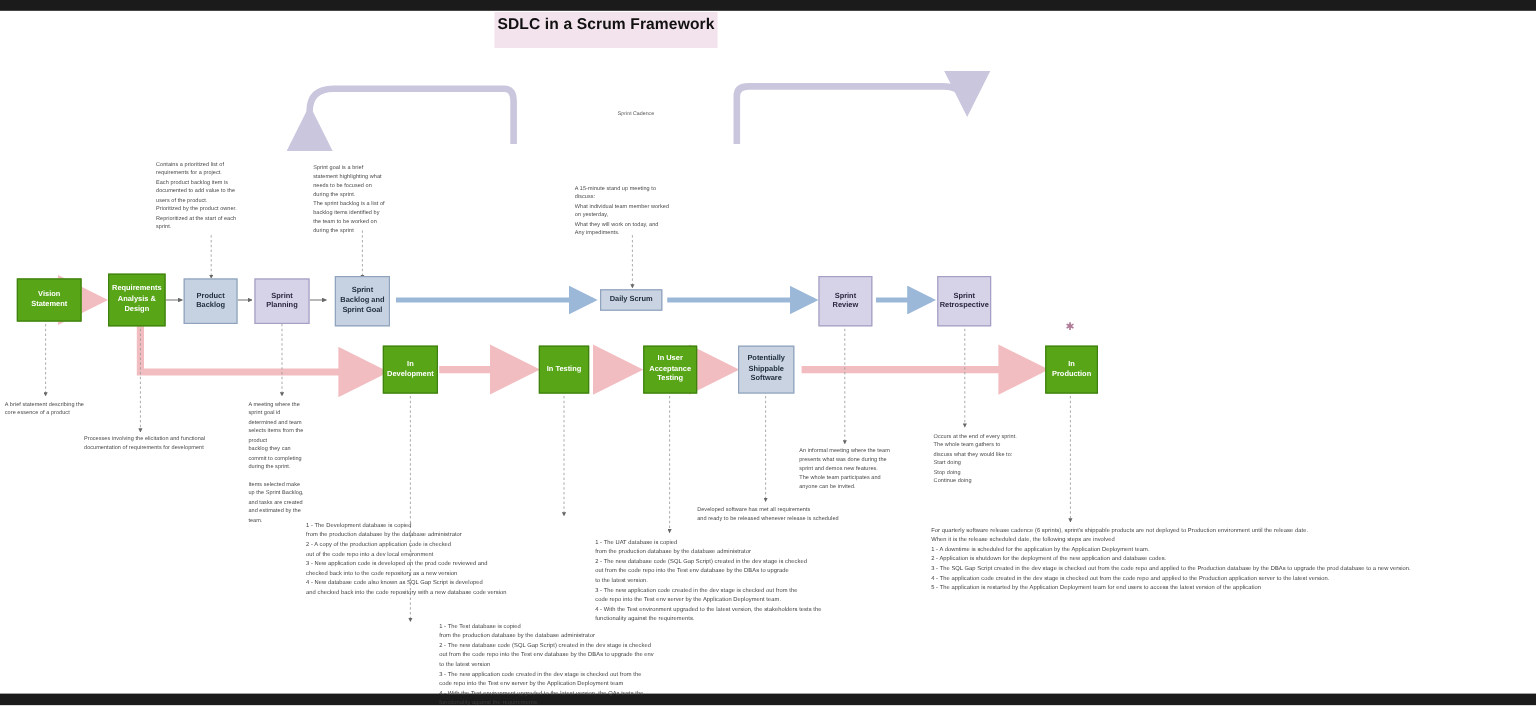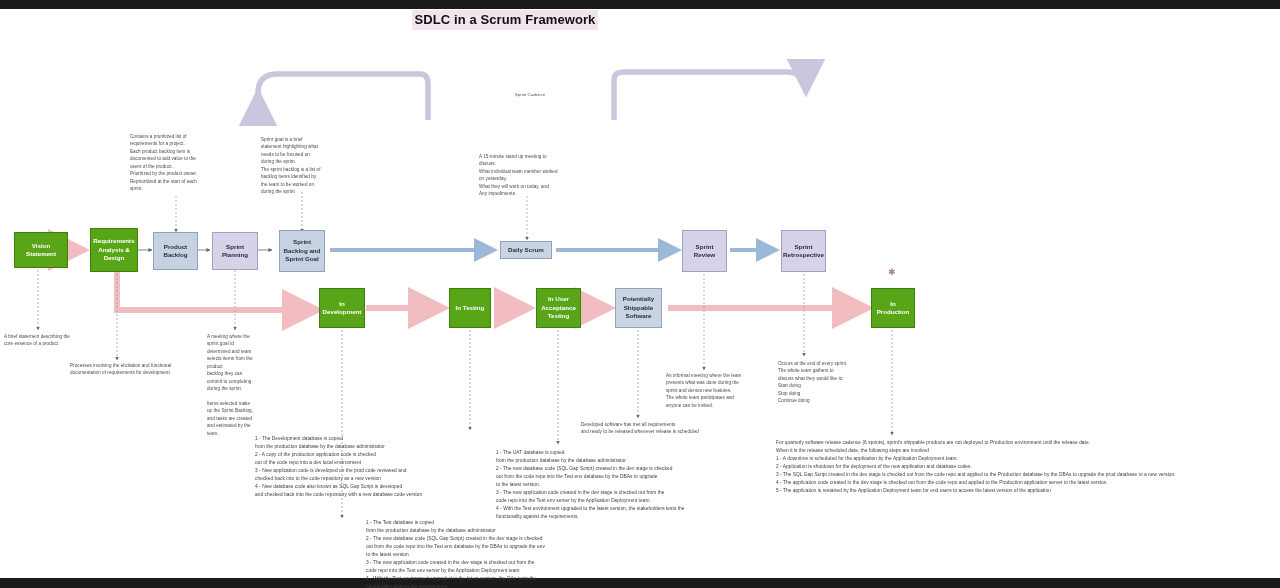--- a/index.html
+++ b/index.html
@@ -1,21 +1,21 @@
 <!DOCTYPE html>
 <html><head>
 <meta charset="utf-8">
 <style>
   html,body{margin:0;padding:0;background:#ffffff;}
   body{font-family:"Liberation Sans",sans-serif;}
   #canvas{position:relative;width:1280px;height:588px;background:#ffffff;overflow:hidden;}
   .topbar{position:absolute;left:0;top:0;width:1280px;height:9px;background:#1b1b1b;}
   .botbar{position:absolute;left:0;top:578px;width:1280px;height:10px;background:#1b1b1b;}
   .title{
-    position:absolute;left:412px;top:10px;width:186px;height:20px;
+    position:absolute;left:412px;top:10px;width:186px;height:30px;
     background:#f3e3ec;color:#111;font-size:13px;font-weight:bold;
     text-align:center;line-height:20px;letter-spacing:.1px;
   }
   .node{
     position:absolute;box-sizing:border-box;display:flex;align-items:center;
     justify-content:center;text-align:center;font-size:6.2px;font-weight:bold;
     line-height:1.35;padding:2px;
   }
   .node.green{background:#58a618;border:1px solid #3f7f10;color:#ffffff;}
   .node.blue{background:#c6d2e2;border:1px solid #8fa3bd;color:#22303f;}

